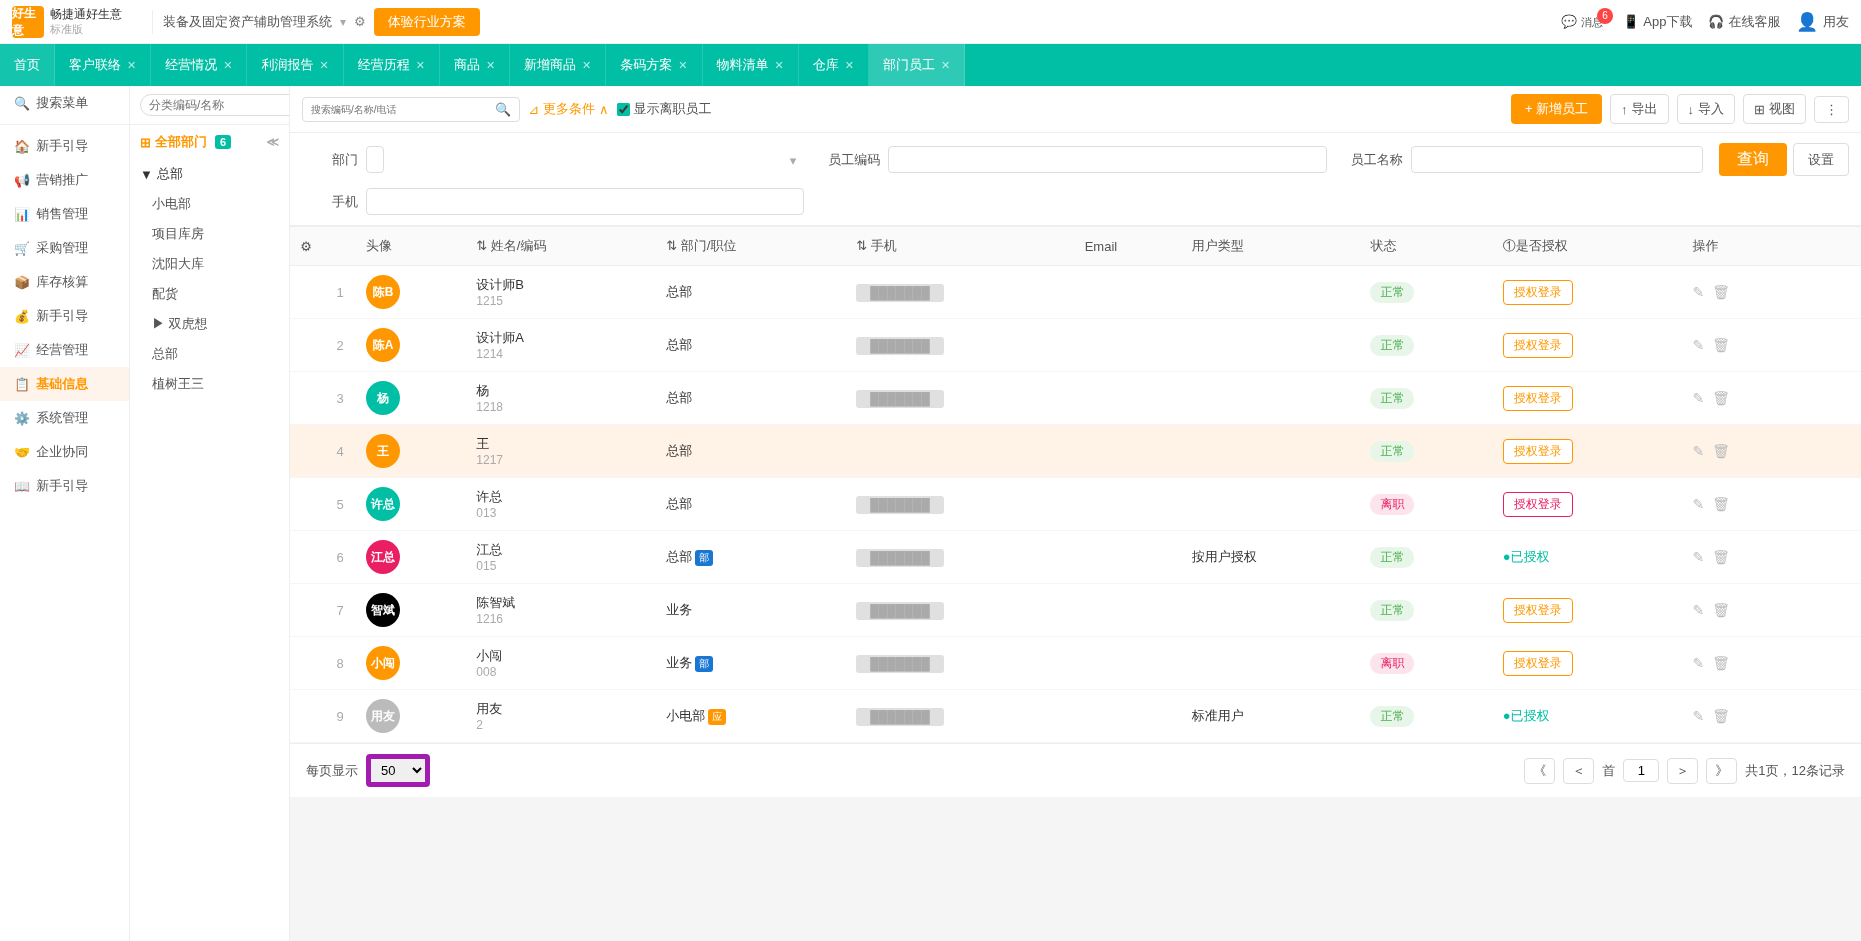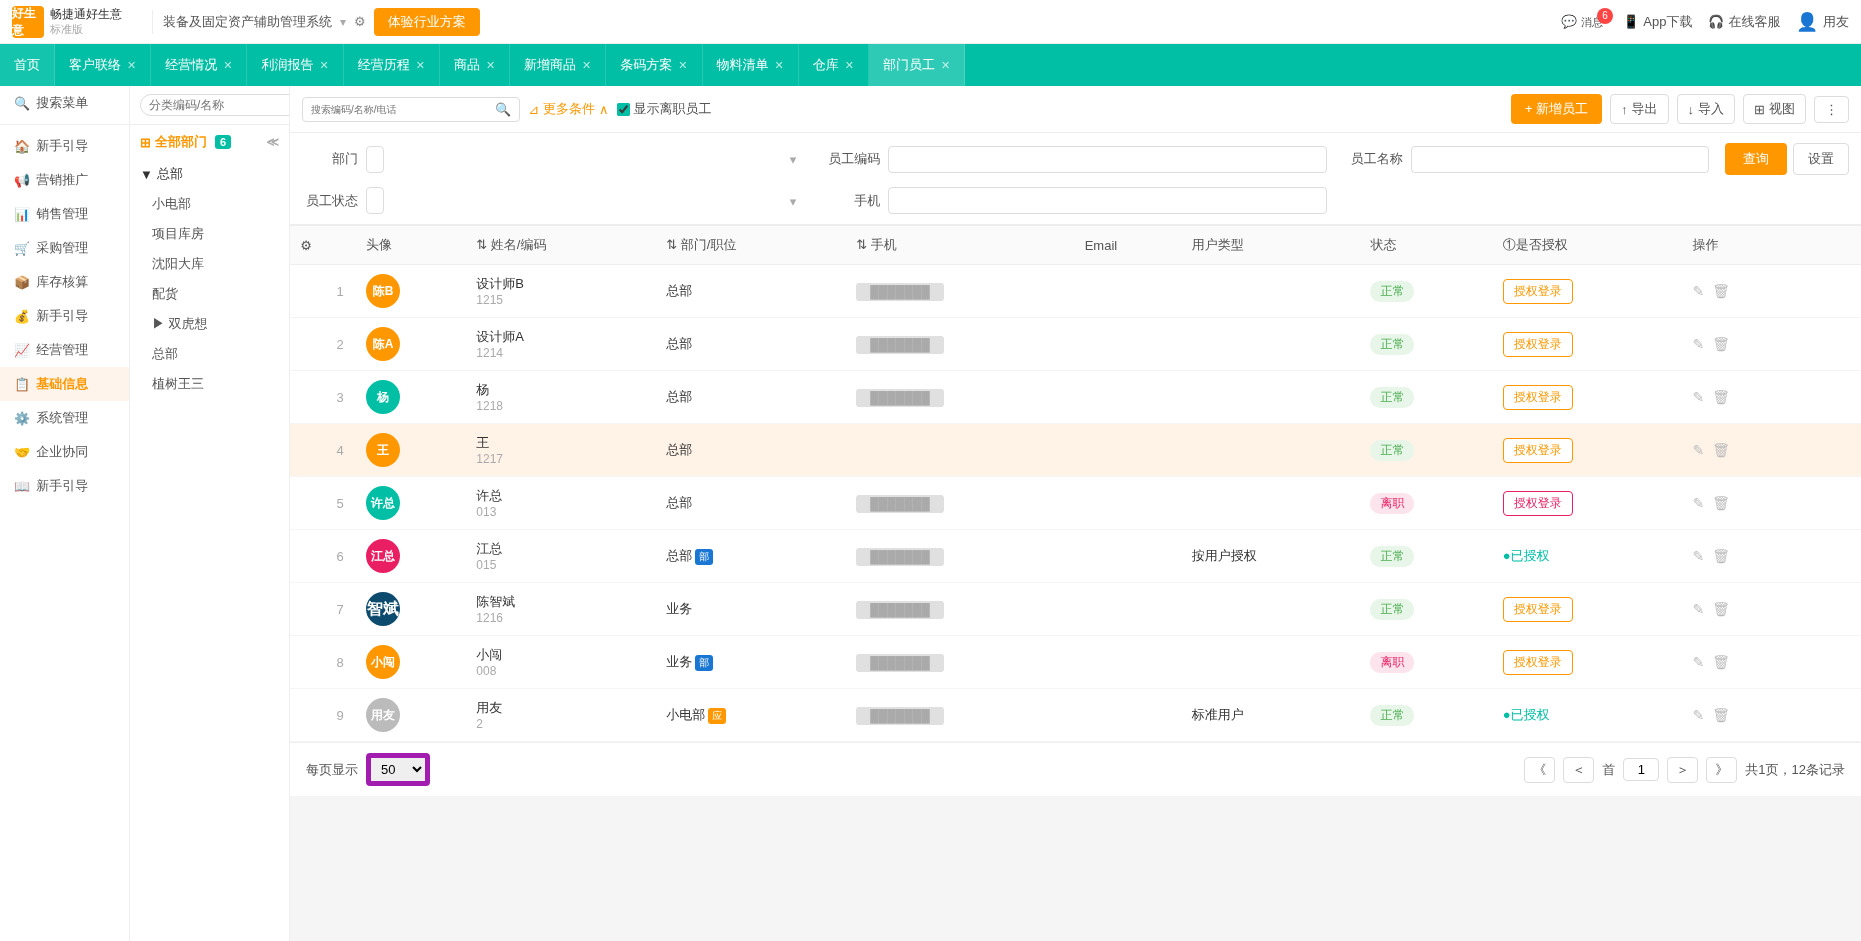--- a/index.html
+++ b/index.html
@@ -57,21 +57,21 @@
     .btn-outline { border: 1px solid #ddd; background: #fff; border-radius: 4px; padding: 5px 10px; cursor: pointer; font-size: 13px; color: #555; display: flex; align-items: center; gap: 4px; }
 
     
     .filter-row { background: #fff; padding: 10px 12px; display: grid; grid-template-columns: 1fr 1fr 1fr; gap: 12px 20px; border-bottom: 1px solid #eee; }
     .filter-group { display: flex; align-items: center; gap: 8px; }
     .filter-label { font-size: 13px; color: #555; white-space: nowrap; min-width: 56px; text-align: right; }
     .filter-input { flex: 1; border: 1px solid #ddd; border-radius: 4px; padding: 5px 8px; font-size: 13px; outline: none; }
     .filter-select { flex: 1; border: 1px solid #ddd; border-radius: 4px; padding: 5px 8px; font-size: 13px; outline: none; background: #fff; appearance: none; cursor: pointer; }
     .filter-select-wrap { flex: 1; position: relative; }
     .filter-select-wrap::after { content: '▾'; position: absolute; right: 8px; top: 50%; transform: translateY(-50%); color: #aaa; pointer-events: none; }
-    .btn-query { background: #ff9800; color: #fff; border: none; border-radius: 4px; padding: 6px 18px; cursor: pointer; font-size: 13px; }
+    .btn-query { background: #ff9800; color: #fff; border: none; border-radius: 4px; padding: 6px 18px; cursor: pointer; font-size: 16px; }
     .btn-settings { border: 1px solid #ddd; background: #fff; color: #555; border-radius: 4px; padding: 6px 14px; cursor: pointer; font-size: 13px; }
 
     
     .table-wrap { background: #fff; margin: 0; }
     table { width: 100%; border-collapse: collapse; font-size: 13px; }
     thead tr { background: #fafafa; }
     thead th { padding: 10px 8px; text-align: left; color: #555; font-weight: normal; border-bottom: 1px solid #eee; border-top: 1px solid #eee; white-space: nowrap; }
     tbody tr { border-bottom: 1px solid #f5f5f5; }
     tbody tr.highlighted { background: #fff3e8; }
     tbody td { padding: 9px 8px; color: #333; vertical-align: middle; }
@@ -298,28 +298,20 @@
       </div>
       <div class="filter-group">
         <span class="filter-label">员工名称</span>
         <input class="filter-input" style="">
         <div style="display:flex;gap:6px;margin-left:8px">
           <button class="btn-query">查询</button>
           <button class="btn-settings">设置</button>
         </div>
       </div>
       <div class="filter-group">
-        <span class="filter-label">员工状态</span>
-        <div class="filter-select-wrap" style="flex:1">
-          <select class="filter-select">
-            <option value=""></option>
-          </select>
-        </div>
-      </div>
-      <div class="filter-group">
         <span class="filter-label">手机</span>
         <input class="filter-input" style="">
       </div>
     </div>
 
     <div class="table-wrap">
       <table>
         <thead>
           <tr>
             <th class="settings-icon-col">⚙</th>
@@ -496,21 +488,21 @@
       <div class="action-icons">
         <span class="action-icon">✎</span>
         <span class="action-icon">🗑</span>
       </div>
     </td>
   </tr>
             <tr>
     <td></td>
     <td class="col-num" style="text-align:center;color:#aaa">7</td>
     <td>
-      <div class="avatar" style="background:#0c4a6e;font-size:16px;">智斌</div>
+      <div class="avatar" style="background:#000000;font-size:12px;">智斌</div>
     </td>
     <td>
       <div class="name-code">
         <span class="emp-name">陈智斌</span>
         <span class="emp-code">1216</span>
       </div>
     </td>
     <td>业务</td>
     <td><span style="background:#e0e0e0;border-radius:3px;padding:2px 14px;color:#aaa;font-size:12px">███████</span></td>
     <td></td>

